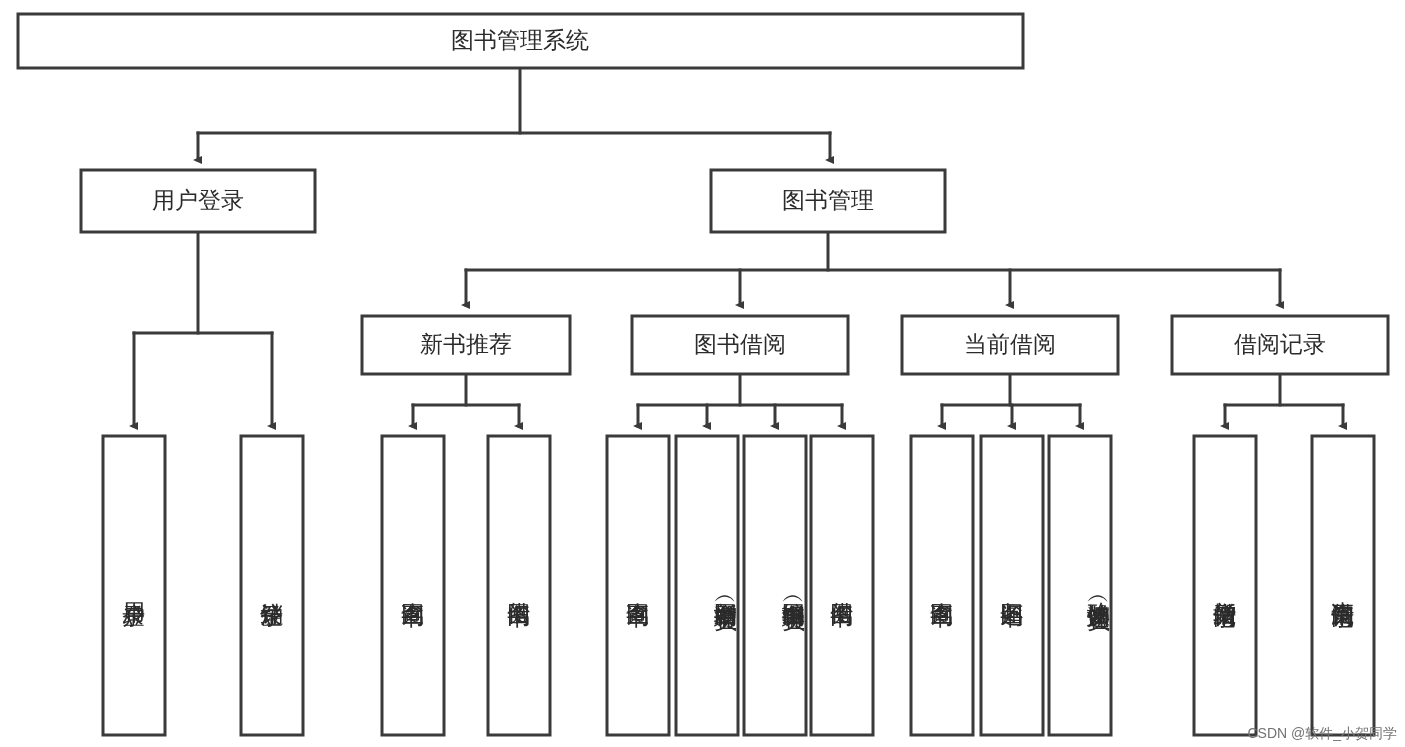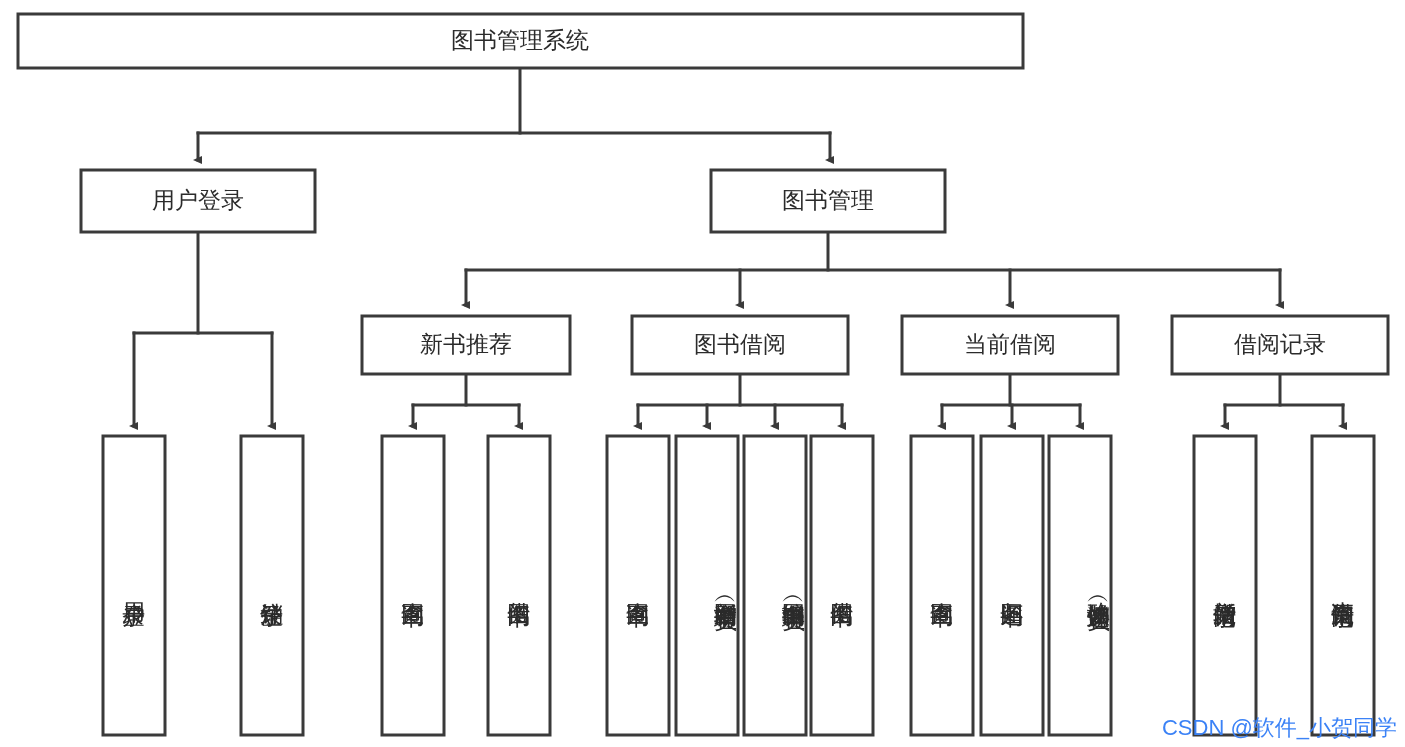--- a/index.html
+++ b/index.html
@@ -26,21 +26,21 @@
     letter-spacing:1px;
     display:flex;
     align-items:flex-start;
     justify-content:center;
     white-space:nowrap;
     pointer-events:none;
   }
   .vert-label.mid{align-items:center;}
   #watermark{
     position:absolute;right:8px;bottom:4px;
-    color:#3b82f6;font-size:22px;
+    color:#737373;font-size:14px;
     font-family:"Liberation Sans","DejaVu Sans",sans-serif;
     white-space:nowrap;
   }
 </style>
 </head>
 <body>
 
 <div id="diagram-root">
 
   <svg id="flow" viewBox="0 0 1405 747">

